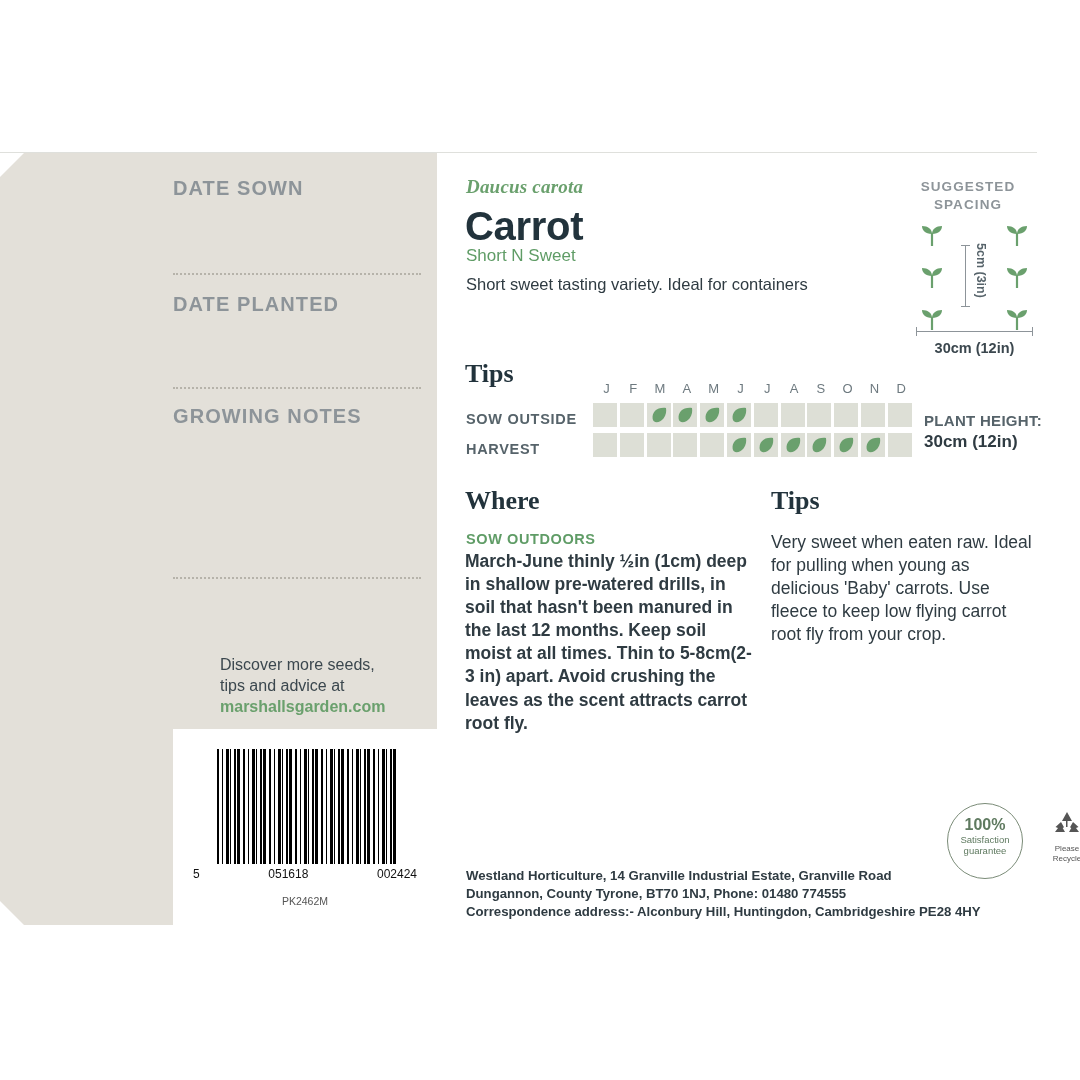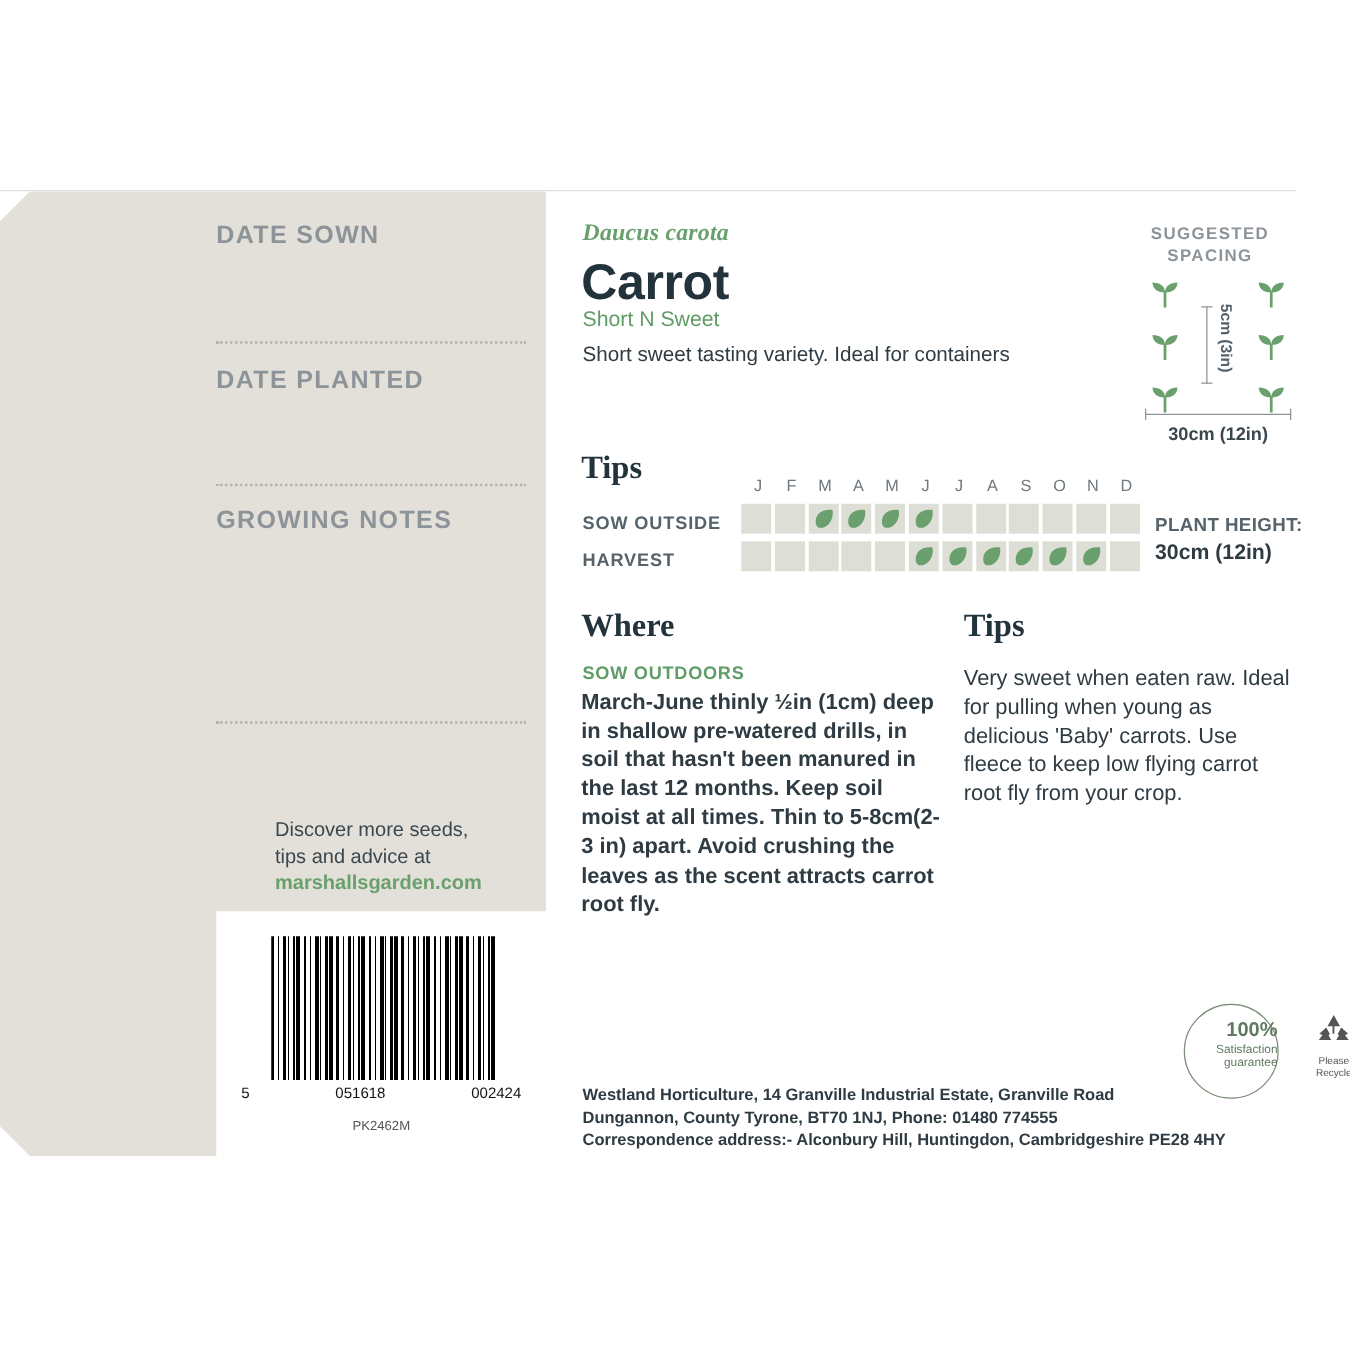--- a/index.html
+++ b/index.html
@@ -404,21 +404,21 @@
     color: #2f3b42;
   }
   .guarantee {
     position: absolute;
     left: 510px;
     top: 650px;
     width: 76px;
     height: 76px;
     border: 1.5px solid #7a8b77;
     border-radius: 50%;
-    text-align: right;
+    text-align: center;
     color: #5f7a60;
     font-size: 9.5px;
     line-height: 1.25;
     padding-top: 12px;
     box-sizing: border-box;
   }
   .guarantee .pct {
     font-size: 16px;
     font-weight: bold;
     display: block;

